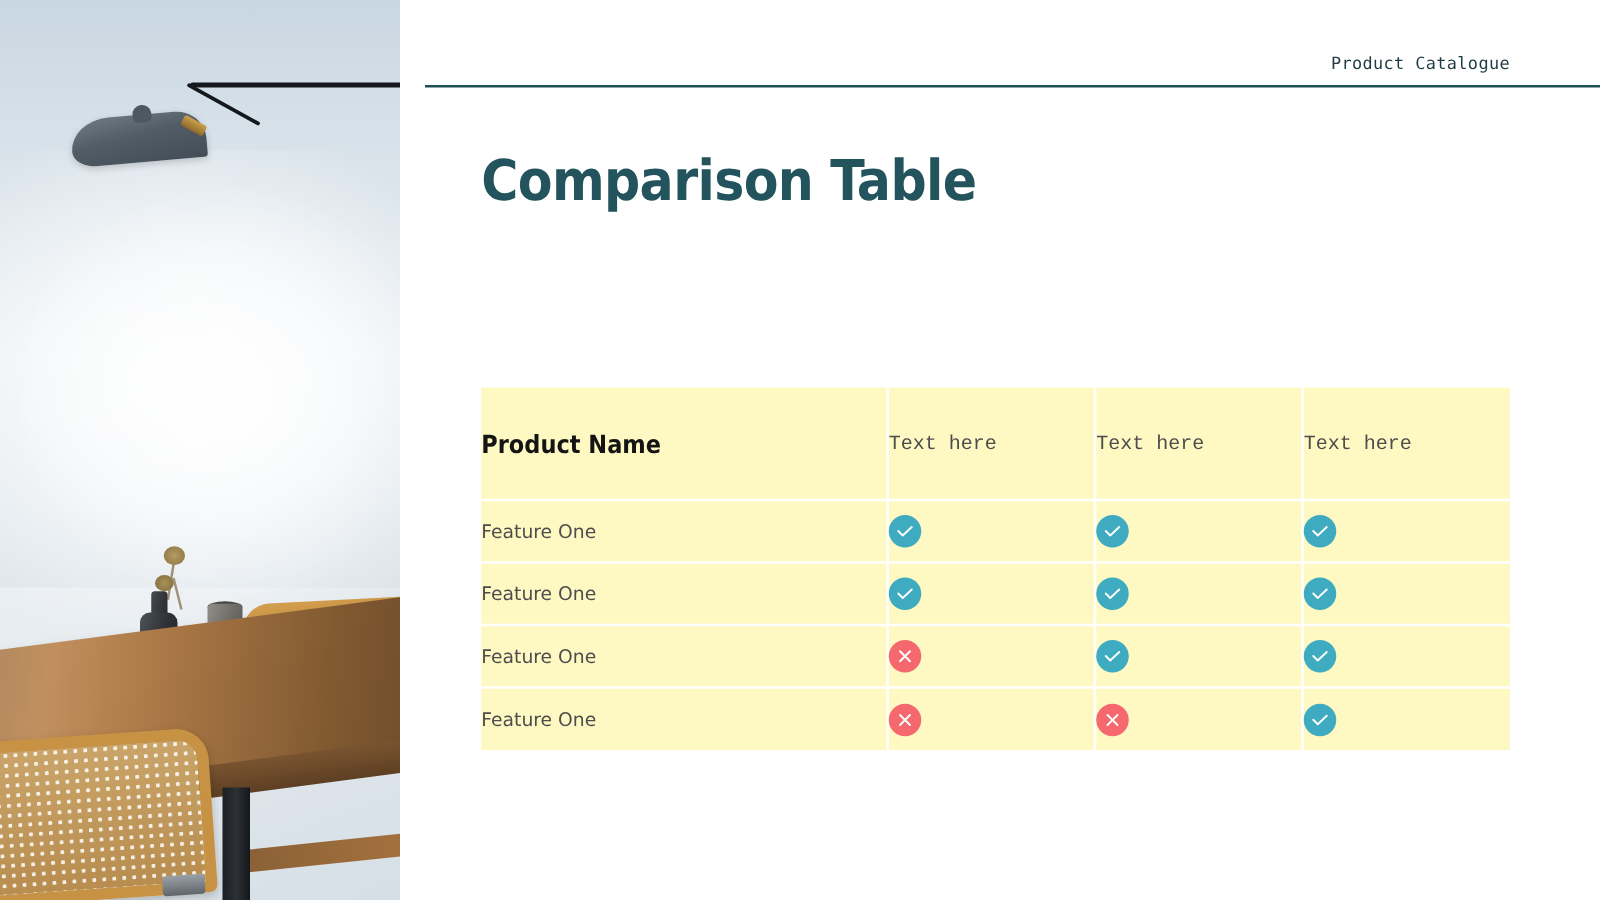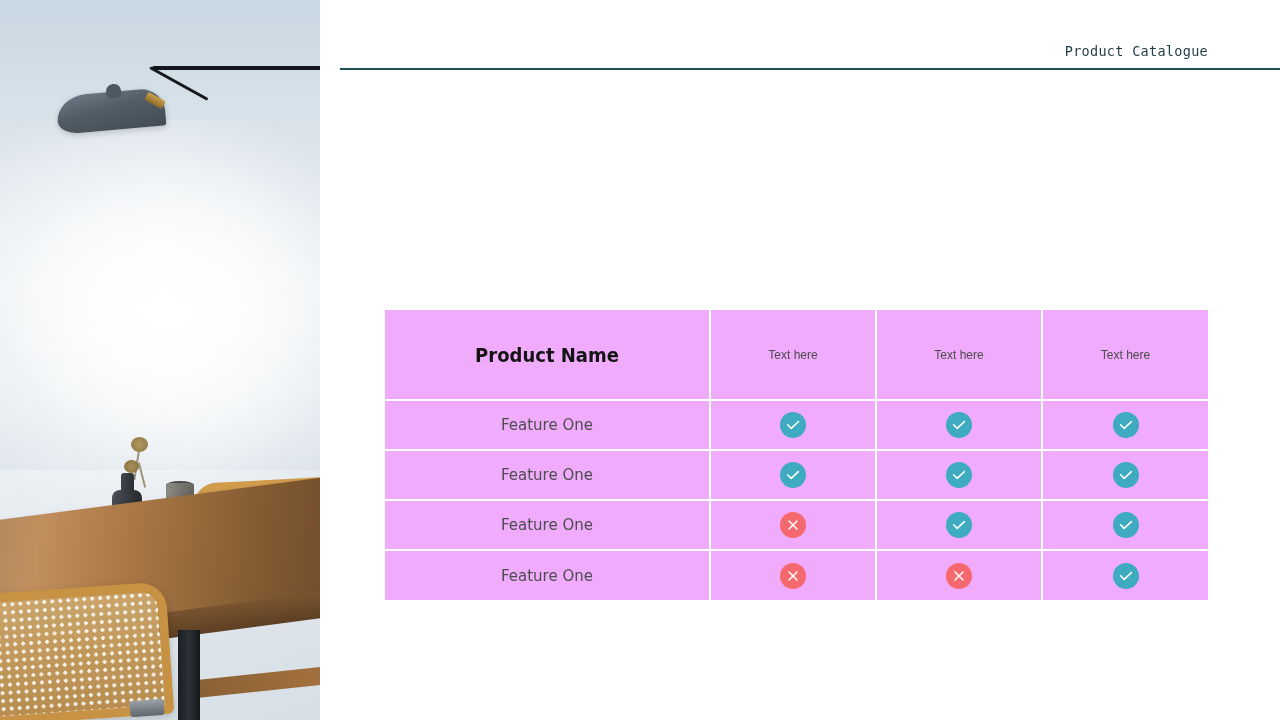--- a/index.html
+++ b/index.html
@@ -183,42 +183,42 @@
     font-family:"DejaVu Sans", sans-serif;
   }
 
   
   .cmp-table{
     position:absolute; left:45px; top:310px;
     width:823px; border-collapse:collapse;
     table-layout:fixed;
   }
   .cmp-table td, .cmp-table th{
-    background:#f0abfc;
+    background:#fef9c3;
     border-right:2px solid #ffffff;
     border-bottom:2px solid #ffffff;
     padding:0;
-    text-align:center;
+    text-align:left;
     vertical-align:middle;
   }
   .cmp-table td:last-child, .cmp-table th:last-child{ border-right:none; }
   .cmp-table tr:last-child td{ border-bottom:none; }
 
   .col-name{ width:325px; }
   .col-v{ width:166px; }
 
   .head-row th{ height:90px; }
   .th-name{
     text-align:left; padding-left:57px;
     font-size:20px; font-weight:bold; color:#141414;
     font-family:"DejaVu Sans Condensed","DejaVu Sans", sans-serif;
   }
   .th-v{
-    font-size:12px; font-weight:normal; color:#4c4c4c;
-    font-family:Liberation Sans, sans-serif;
+    font-size:16px; font-weight:normal; color:#4c4c4c;
+    font-family:Liberation Mono, monospace;
   }
 
   .feat-row td{ height:50px; }
   .td-name{
     text-align:left; padding-left:57px;
     font-size:15px; color:#4d4d4d;
     font-family:"DejaVu Sans", sans-serif;
   }
 
   .badge{
@@ -275,20 +275,21 @@
   <div class="chair-hinge"></div>
 </div>
 
 <div class="content">
 
   <div class="topbar">
     <div class="topbar-label">Product Catalogue</div>
     <div class="topbar-rule"></div>
   </div>
 
+  <h1 class="page-title">Comparison Table</h1>
 
   <table class="cmp-table">
     <colgroup>
       <col class="col-name">
         <col class="col-v">
         <col class="col-v">
         <col class="col-v">
     </colgroup>
     <thead>
       <tr class="head-row">

